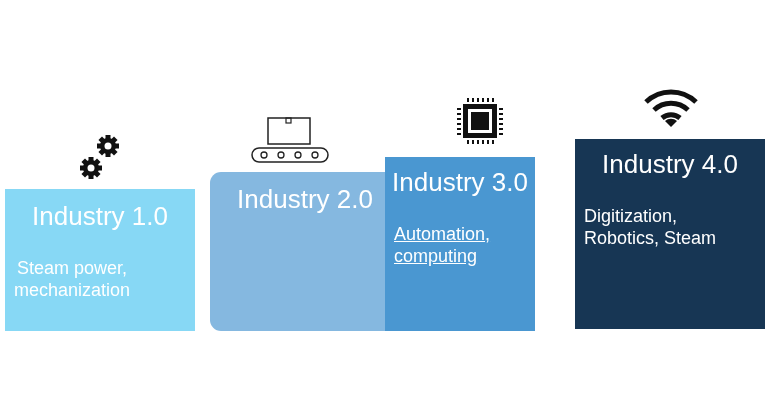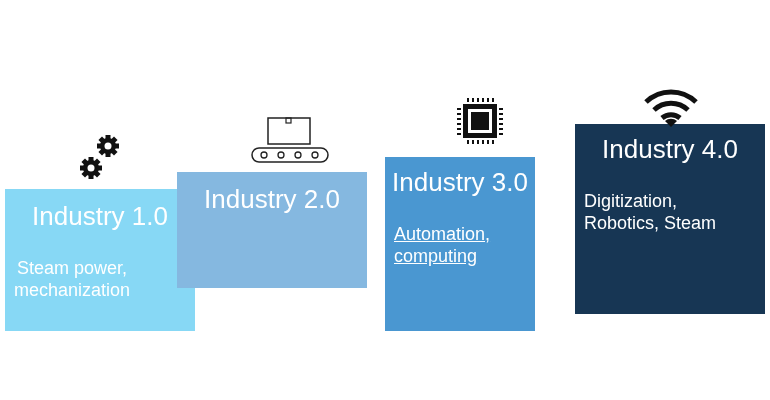--- a/index.html
+++ b/index.html
@@ -34,21 +34,21 @@
         <rect x="-11" y="-2.5" width="22" height="5"></rect>
         <rect x="-2.5" y="-11" width="5" height="22" transform="rotate(45)"></rect>
         <rect x="-2.5" y="-11" width="5" height="22" transform="rotate(-45)"></rect>
       </g>
     </g>
     <circle cx="30" cy="16" r="3.5" fill="#fff"></circle>
     <circle cx="13" cy="38" r="3.5" fill="#fff"></circle>
   </svg>
 </div>
 
-<div class="step" style="left:177px;top:172px;width:190px;height:116px;background:#85B8E0;">
+<div class="step" style="left:210px;top:172px;width:190px;height:159px;background:#85B8E0;border-radius:11px;">
   <div class="title" style="top:12px;">Industry 2.0</div>
 </div>
 <div class="icon" style="left:250px;top:116px;">
   <svg width="80" height="48" viewBox="0 0 80 48">
     <rect x="18" y="2" width="42" height="26" fill="none" stroke="#222" stroke-width="1.5"></rect>
     <rect x="36" y="2" width="5" height="5" fill="none" stroke="#222" stroke-width="1.2"></rect>
     <rect x="2" y="32" width="76" height="14" rx="7" fill="none" stroke="#222" stroke-width="1.5"></rect>
     <circle cx="14" cy="39" r="3" fill="none" stroke="#222" stroke-width="1.3"></circle>
     <circle cx="31" cy="39" r="3" fill="none" stroke="#222" stroke-width="1.3"></circle>
     <circle cx="48" cy="39" r="3" fill="none" stroke="#222" stroke-width="1.3"></circle>
@@ -88,21 +88,21 @@
       <rect x="44" y="12" width="4" height="2"></rect>
         <rect x="44" y="17" width="4" height="2"></rect>
         <rect x="44" y="22" width="4" height="2"></rect>
         <rect x="44" y="27" width="4" height="2"></rect>
         <rect x="44" y="32" width="4" height="2"></rect>
         <rect x="44" y="37" width="4" height="2"></rect>
     </g>
   </svg>
 </div>
 
-<div class="step" style="left:575px;top:124px;width:190px;height:190px;background:#173654;">
+<div class="step" style="left:575px;top:139px;width:190px;height:190px;background:#173654;">
   <div class="title" style="top:10px;">Industry 4.0</div>
   <div class="desc" style="top:66px;">Digitization,
 Robotics, Steam</div>
 </div>
 <div class="icon" style="left:643px;top:88px;">
   <svg width="56" height="40" viewBox="0 0 56 40">
     <g fill="none" stroke="#111" stroke-width="5" stroke-linecap="butt">
       <path d="M3 14 A36 36 0 0 1 53 14"></path>
       <path d="M11 22 A25 25 0 0 1 45 22"></path>
       <path d="M19 30 A14 14 0 0 1 37 30"></path>

